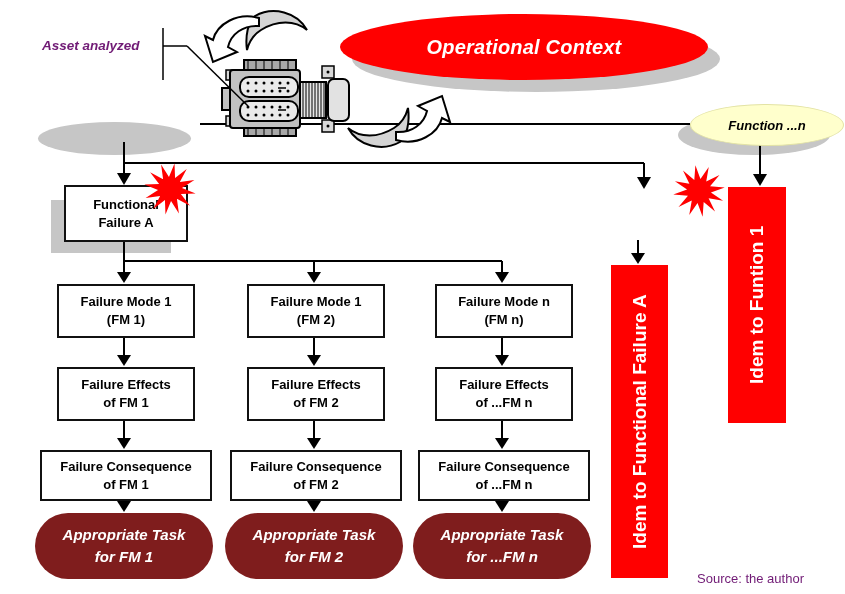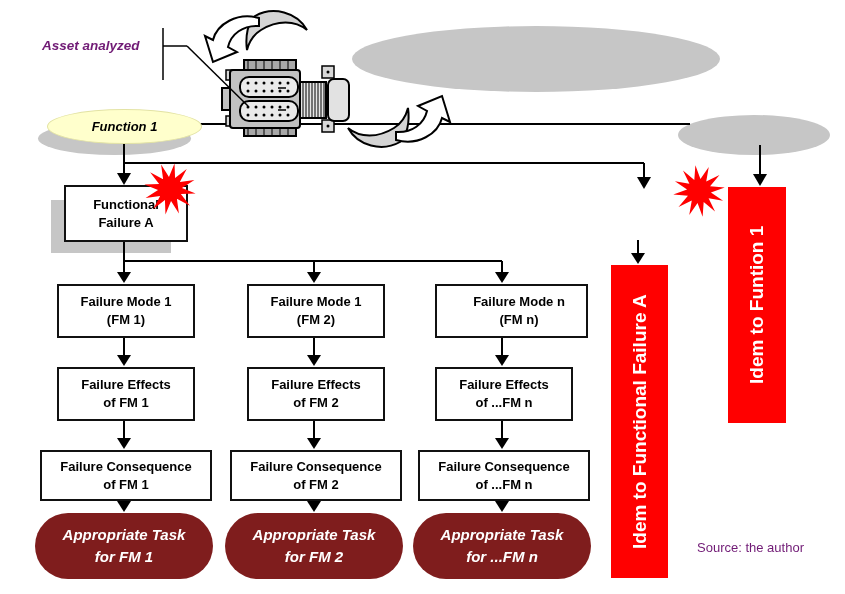--- a/index.html
+++ b/index.html
@@ -144,23 +144,24 @@
     <line x1="187" y1="46" x2="248" y2="106" stroke="#000" stroke-width="1.5"></line>
   </svg>
 
   <svg class="toplayer" width="845" height="594" viewBox="0 0 845 594">
     <polygon fill="#ff0000" transform="translate(170,189) rotate(10)" points="26,0 11.6,3.1 22.5,13 8.5,8.5 13,22.5 3.1,11.6 0,26 -3.1,11.6 -13,22.5 -8.5,8.5 -22.5,13 -11.6,3.1 -26,0 -11.6,-3.1 -22.5,-13 -8.5,-8.5 -13,-22.5 -3.1,-11.6 0,-26 3.1,-11.6 13,-22.5 8.5,-8.5 22.5,-13 11.6,-3.1"></polygon>
     <polygon fill="#ff0000" transform="translate(699,191) rotate(-8)" points="26,0 11.6,3.1 22.5,13 8.5,8.5 13,22.5 3.1,11.6 0,26 -3.1,11.6 -13,22.5 -8.5,8.5 -22.5,13 -11.6,3.1 -26,0 -11.6,-3.1 -22.5,-13 -8.5,-8.5 -13,-22.5 -3.1,-11.6 0,-26 3.1,-11.6 13,-22.5 8.5,-8.5 22.5,-13 11.6,-3.1"></polygon>
   </svg>
 
   <div class="label-plain asset" style="left:42px;top:38px;">Asset analyzed</div>
 
+  <div class="node op-ellipse" style="left:340px;top:14px;width:368px;height:66px;">Operational Context</div>
 
-  <div class="node fn-ellipse" style="left:47px;top:109px;width:153px;height:33px;">Function 1</div>
 
+  <div class="node fn-ellipse" style="left:690px;top:104px;width:152px;height:40px;">Function ...n</div>
 
   <div class="node box" style="left:64px;top:185px;width:120px;height:53px;">Functional
 Failure A</div>
 
 
   <div class="node box" style="left:57px;top:284px;width:134px;height:50px;">Failure Mode 1
 (FM 1)</div>
   <div class="node box" style="left:57px;top:367px;width:134px;height:50px;">Failure Effects
 of FM 1</div>
   <div class="node box" style="left:40px;top:450px;width:168px;height:47px;">Failure Consequence
@@ -170,26 +171,26 @@
 
   <div class="node box" style="left:247px;top:284px;width:134px;height:50px;">Failure Mode 1
 (FM 2)</div>
   <div class="node box" style="left:247px;top:367px;width:134px;height:50px;">Failure Effects
 of FM 2</div>
   <div class="node box" style="left:230px;top:450px;width:168px;height:47px;">Failure Consequence
 of FM 2</div>
   <div class="node stadium" style="left:225px;top:513px;width:178px;height:66px;">Appropriate Task
 for FM 2</div>
 
-  <div class="node box" style="left:435px;top:284px;width:134px;height:50px;padding-left:15px;">Failure Mode n
+  <div class="node box" style="left:435px;top:284px;width:134px;height:50px;">Failure Mode n
 (FM n)</div>
   <div class="node box" style="left:435px;top:367px;width:134px;height:50px;">Failure Effects
 of ...FM n</div>
   <div class="node box" style="left:418px;top:450px;width:168px;height:47px;">Failure Consequence
 of ...FM n</div>
   <div class="node stadium" style="left:413px;top:513px;width:178px;height:66px;">Appropriate Task
 for ...FM n</div>
 
   <div class="node vbar" style="left:611px;top:265px;width:57px;height:313px;">Idem to Functional Failure A</div>
   <div class="node vbar" style="left:728px;top:187px;width:58px;height:236px;">Idem to Funtion 1</div>
 
-  <div class="label-plain" style="left:697px;top:540px;">Source: the author</div>
+  <div class="label-plain" style="left:697px;top:571px;">Source: the author</div>
 </div>
 
 </body></html>

